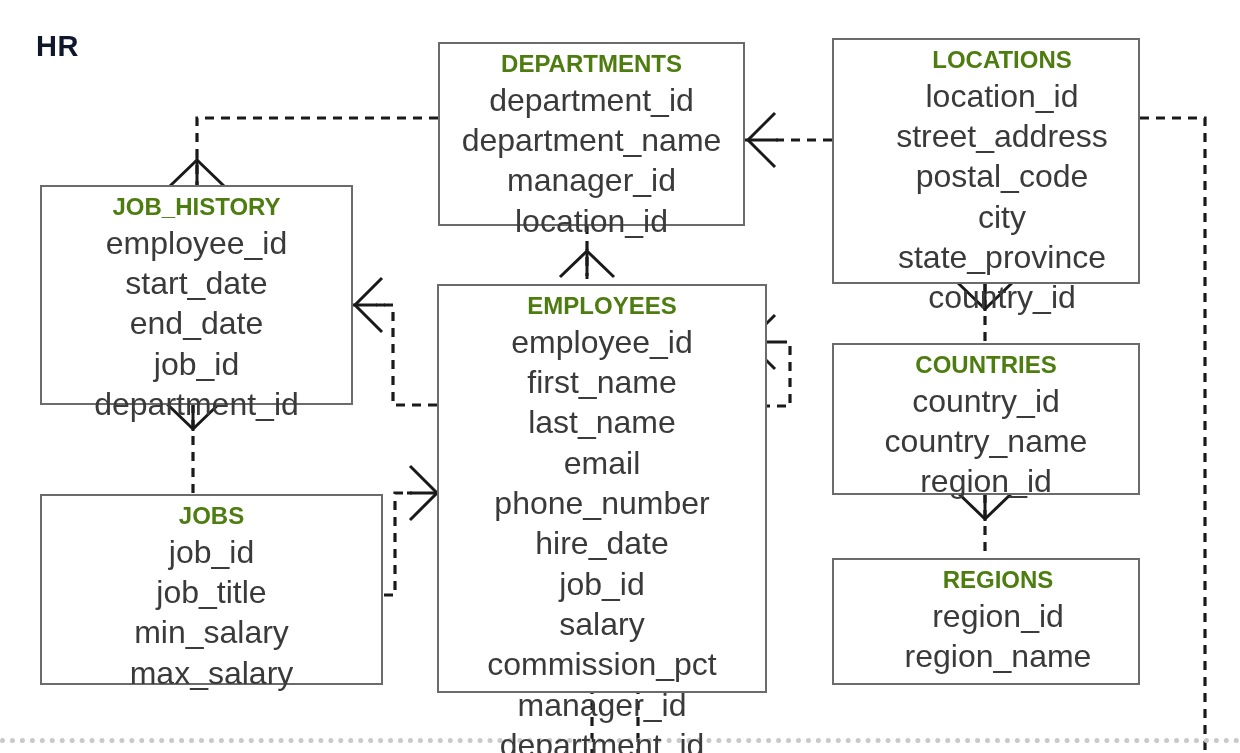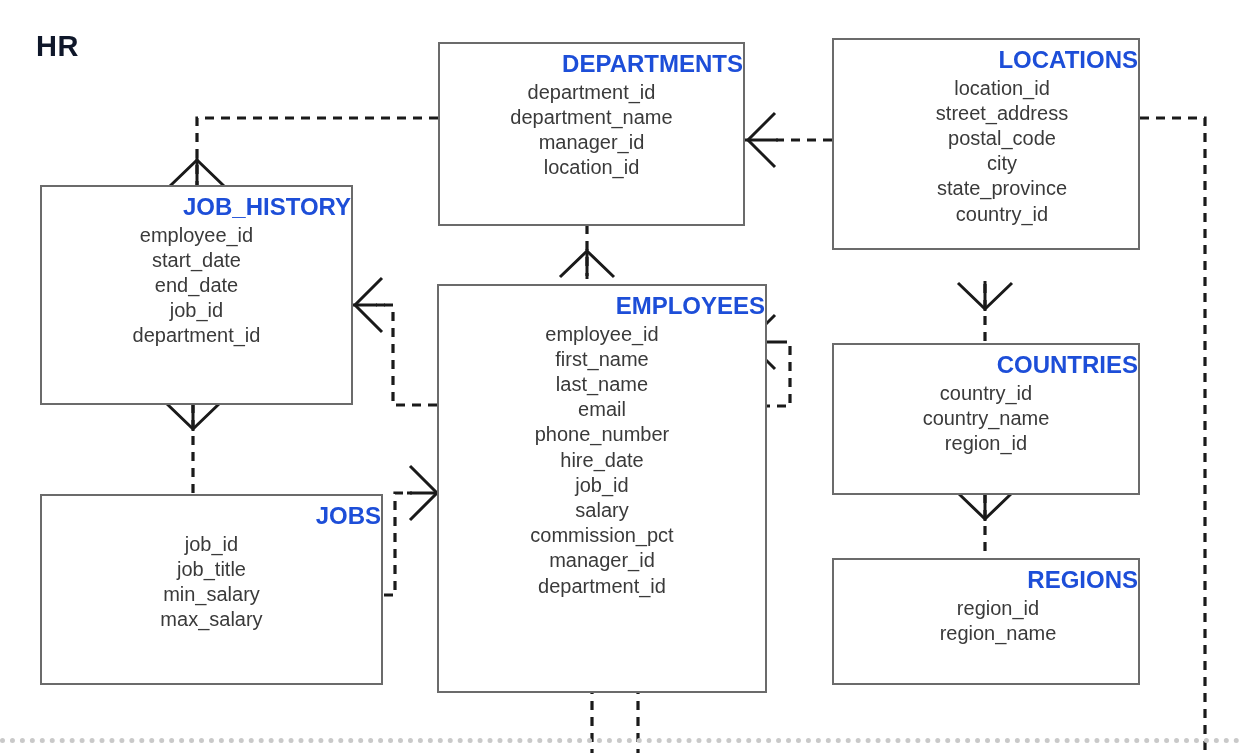--- a/index.html
+++ b/index.html
@@ -41,33 +41,32 @@
     background: #ffffff;
     border: 2px solid #6b6b6b;
     text-align: center;
     z-index: 5;
     padding-top: 5px;
   }
   .entity-title {
     font-family: "Liberation Sans", sans-serif;
     font-size: 24px;
     font-weight: bold;
-    color: #1d4ed8;
+    color: #4d7c0f;
     line-height: 1.28;
     white-space: nowrap;
-    text-align: right;
   }
   .attr-list {
     list-style: none;
     margin: 0;
     padding: 0;
   }
   .attr {
     font-family: "Liberation Sans", sans-serif;
-    font-size: 20px;
+    font-size: 32px;
     font-weight: normal;
     color: #3a3a3a;
     line-height: 1.26;
     white-space: nowrap;
   }
   .bottom-rule {
     position: absolute;
     left: 0;
     top: 738px;
     width: 1240px;
@@ -189,21 +188,21 @@
       <li class="attr">phone_number</li>
       <li class="attr">hire_date</li>
       <li class="attr">job_id</li>
       <li class="attr">salary</li>
       <li class="attr">commission_pct</li>
       <li class="attr">manager_id</li>
       <li class="attr">department_id</li>
     </ul>
   </div>
 
-  <div class="entity" style="left:832px; top:38px; width:308px; height:212px;padding-left:32px;">
+  <div class="entity" style="left:832px; top:38px; width:308px; height:246px;padding-left:32px;">
     <div class="entity-title">LOCATIONS</div>
     <ul class="attr-list">
       <li class="attr">location_id</li>
       <li class="attr">street_address</li>
       <li class="attr">postal_code</li>
       <li class="attr">city</li>
       <li class="attr">state_province</li>
       <li class="attr">country_id</li>
     </ul>
   </div>

